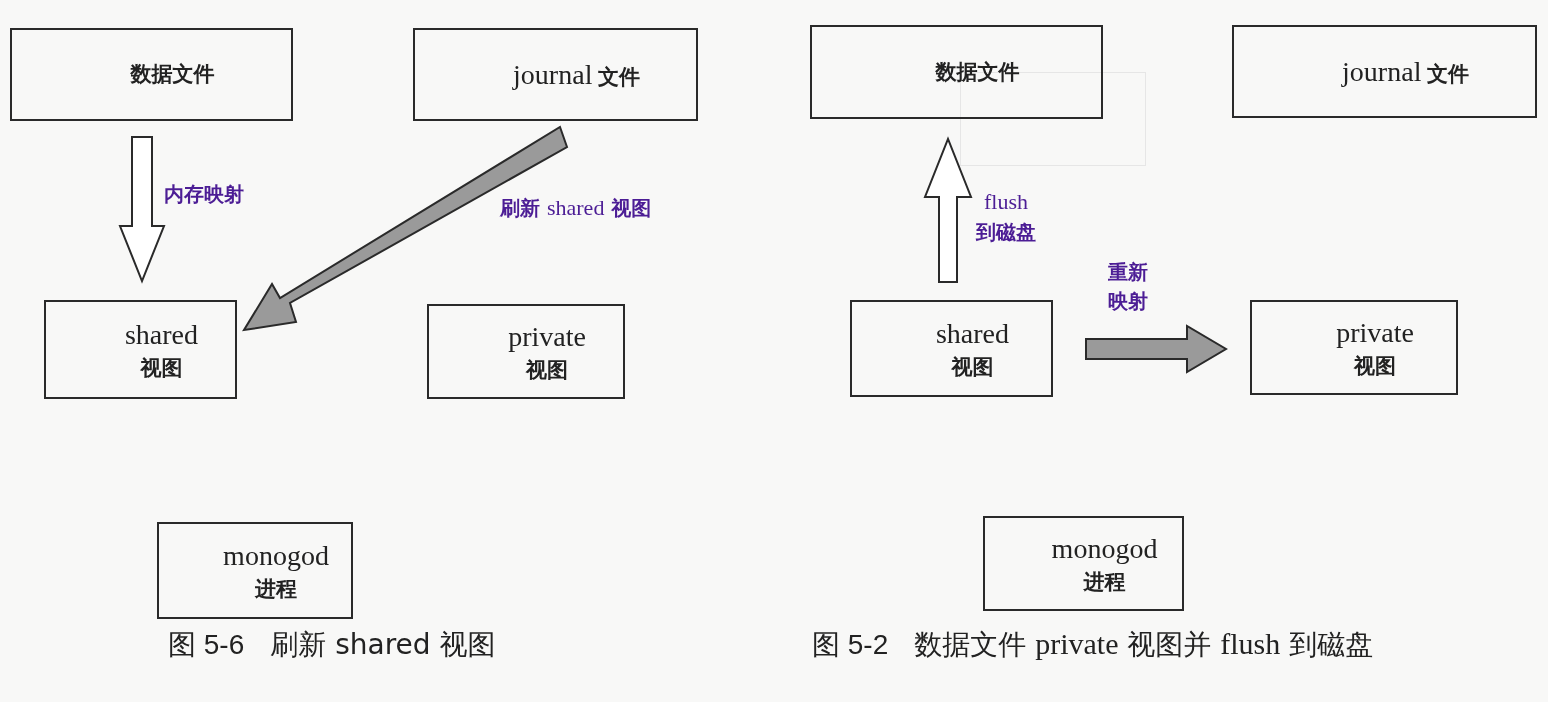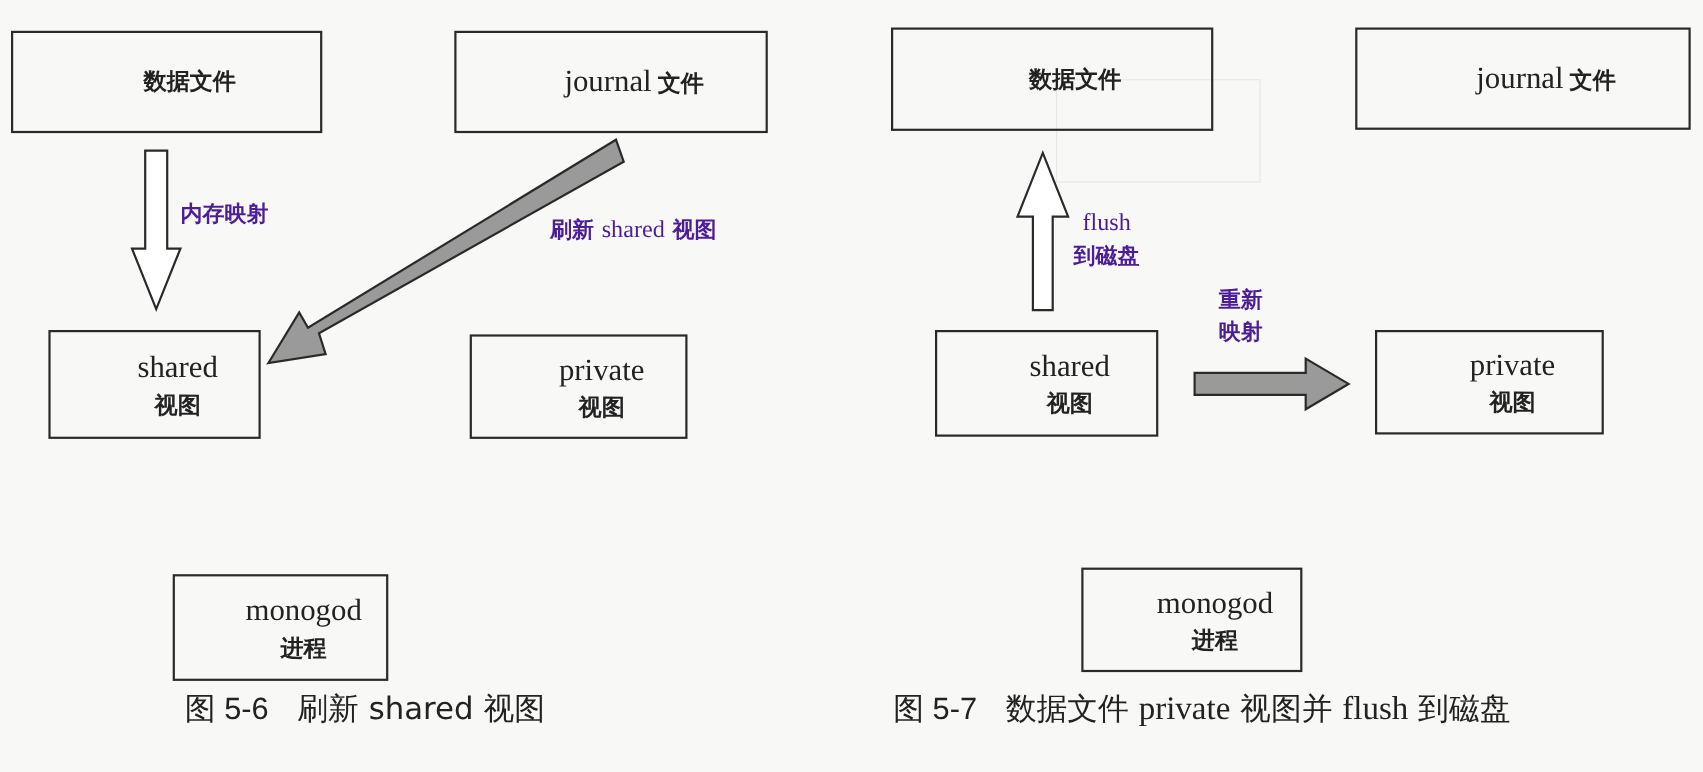--- a/index.html
+++ b/index.html
@@ -125,19 +125,19 @@
     <span class="en">private</span>
     <span class="zh">视图</span>
   </div>
 
   <div class="box" style="left:983px;top:516px;width:201px;height:95px;">
     <span class="en">monogod</span>
     <span class="zh">进程</span>
   </div>
 
   <div class="caption" style="left:812px;">
-    <span class="num">图 5-7</span><span>数据文件</span>
+    <span class="num">图 5-2</span><span>数据文件</span>
     <span class="en">private</span>
     <span>视图并</span>
     <span class="en">flush</span>
     <span>到磁盘</span>
   </div>
 </div>
 
 </body></html>

